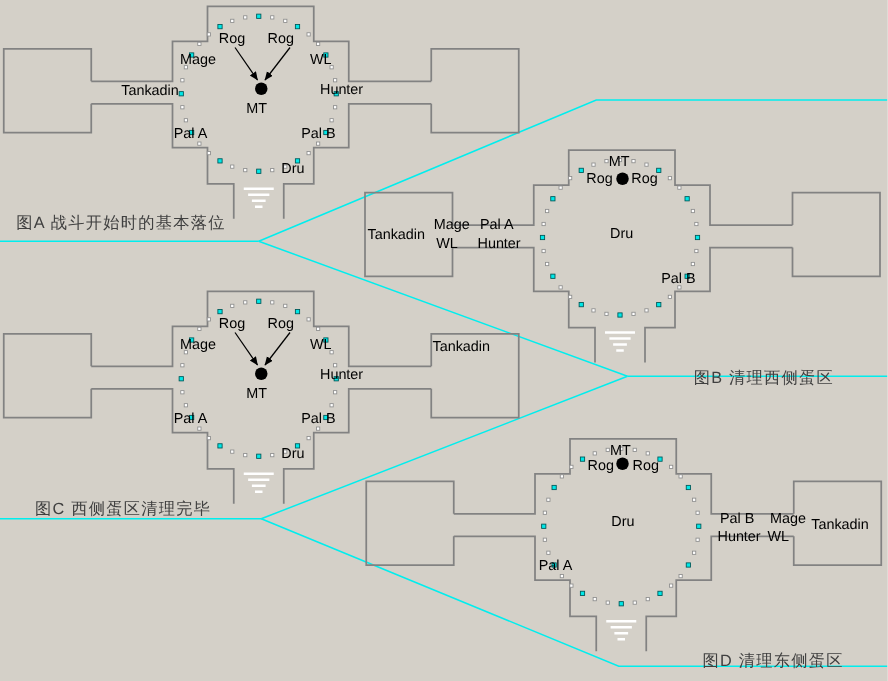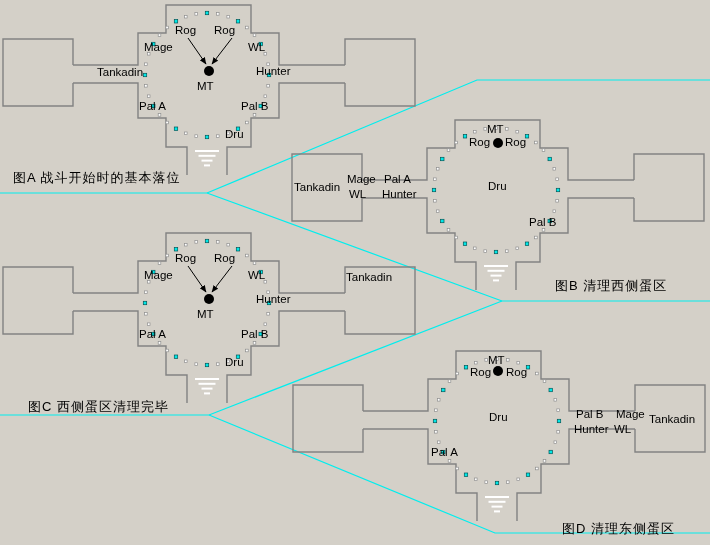--- a/index.html
+++ b/index.html
@@ -9,21 +9,21 @@
     background:#d4d0c8;
     overflow:hidden;
     font-family:"Liberation Sans", sans-serif;
     padding-left:48px;
   }
   .stage svg{position:absolute;left:0;top:0;}
   .caption{
     position:absolute;
     font-size:13px;
     letter-spacing:1px;
-    color:#000000;
+    color:#404040;
     white-space:nowrap;
     font-family:"Liberation Sans", sans-serif;
   }
 </style>
 </head>
 <body>
 
 <div class="stage" id="stage" style="background: rgb(212, 208, 200);">
   <svg id="scene" width="710" height="545" viewBox="0 0 710 545">
       <defs>
@@ -269,16 +269,16 @@
         <text x="489" y="421" font-size="11.5" fill="#000000" font-family="&quot;Liberation Sans&quot;, sans-serif">Dru</text>
         <text x="431" y="456" font-size="11.5" fill="#000000" font-family="&quot;Liberation Sans&quot;, sans-serif">Pal A</text>
         <text x="576" y="418" font-size="11.5" fill="#000000" font-family="&quot;Liberation Sans&quot;, sans-serif">Pal B</text>
         <text x="616" y="418" font-size="11.5" fill="#000000" font-family="&quot;Liberation Sans&quot;, sans-serif">Mage</text>
         <text x="574" y="433" font-size="11.5" fill="#000000" font-family="&quot;Liberation Sans&quot;, sans-serif">Hunter</text>
         <text x="614" y="433" font-size="11.5" fill="#000000" font-family="&quot;Liberation Sans&quot;, sans-serif">WL</text>
         <text x="649" y="423" font-size="11.5" fill="#000000" font-family="&quot;Liberation Sans&quot;, sans-serif">Tankadin</text>
       </g>
     </svg>
   <div class="caption" style="left: 13px; top: 169px;">图A 战斗开始时的基本落位</div>
-  <div class="caption" style="left: 555px; top: 277px;">图B 清理西侧蛋区</div>
+  <div class="caption" style="left: 555px; top: 293px;">图B 清理西侧蛋区</div>
   <div class="caption" style="left: 28px; top: 398px;">图C 西侧蛋区清理完毕</div>
   <div class="caption" style="left: 562px; top: 520px;">图D 清理东侧蛋区</div>
 </div>
 
 </body></html>

